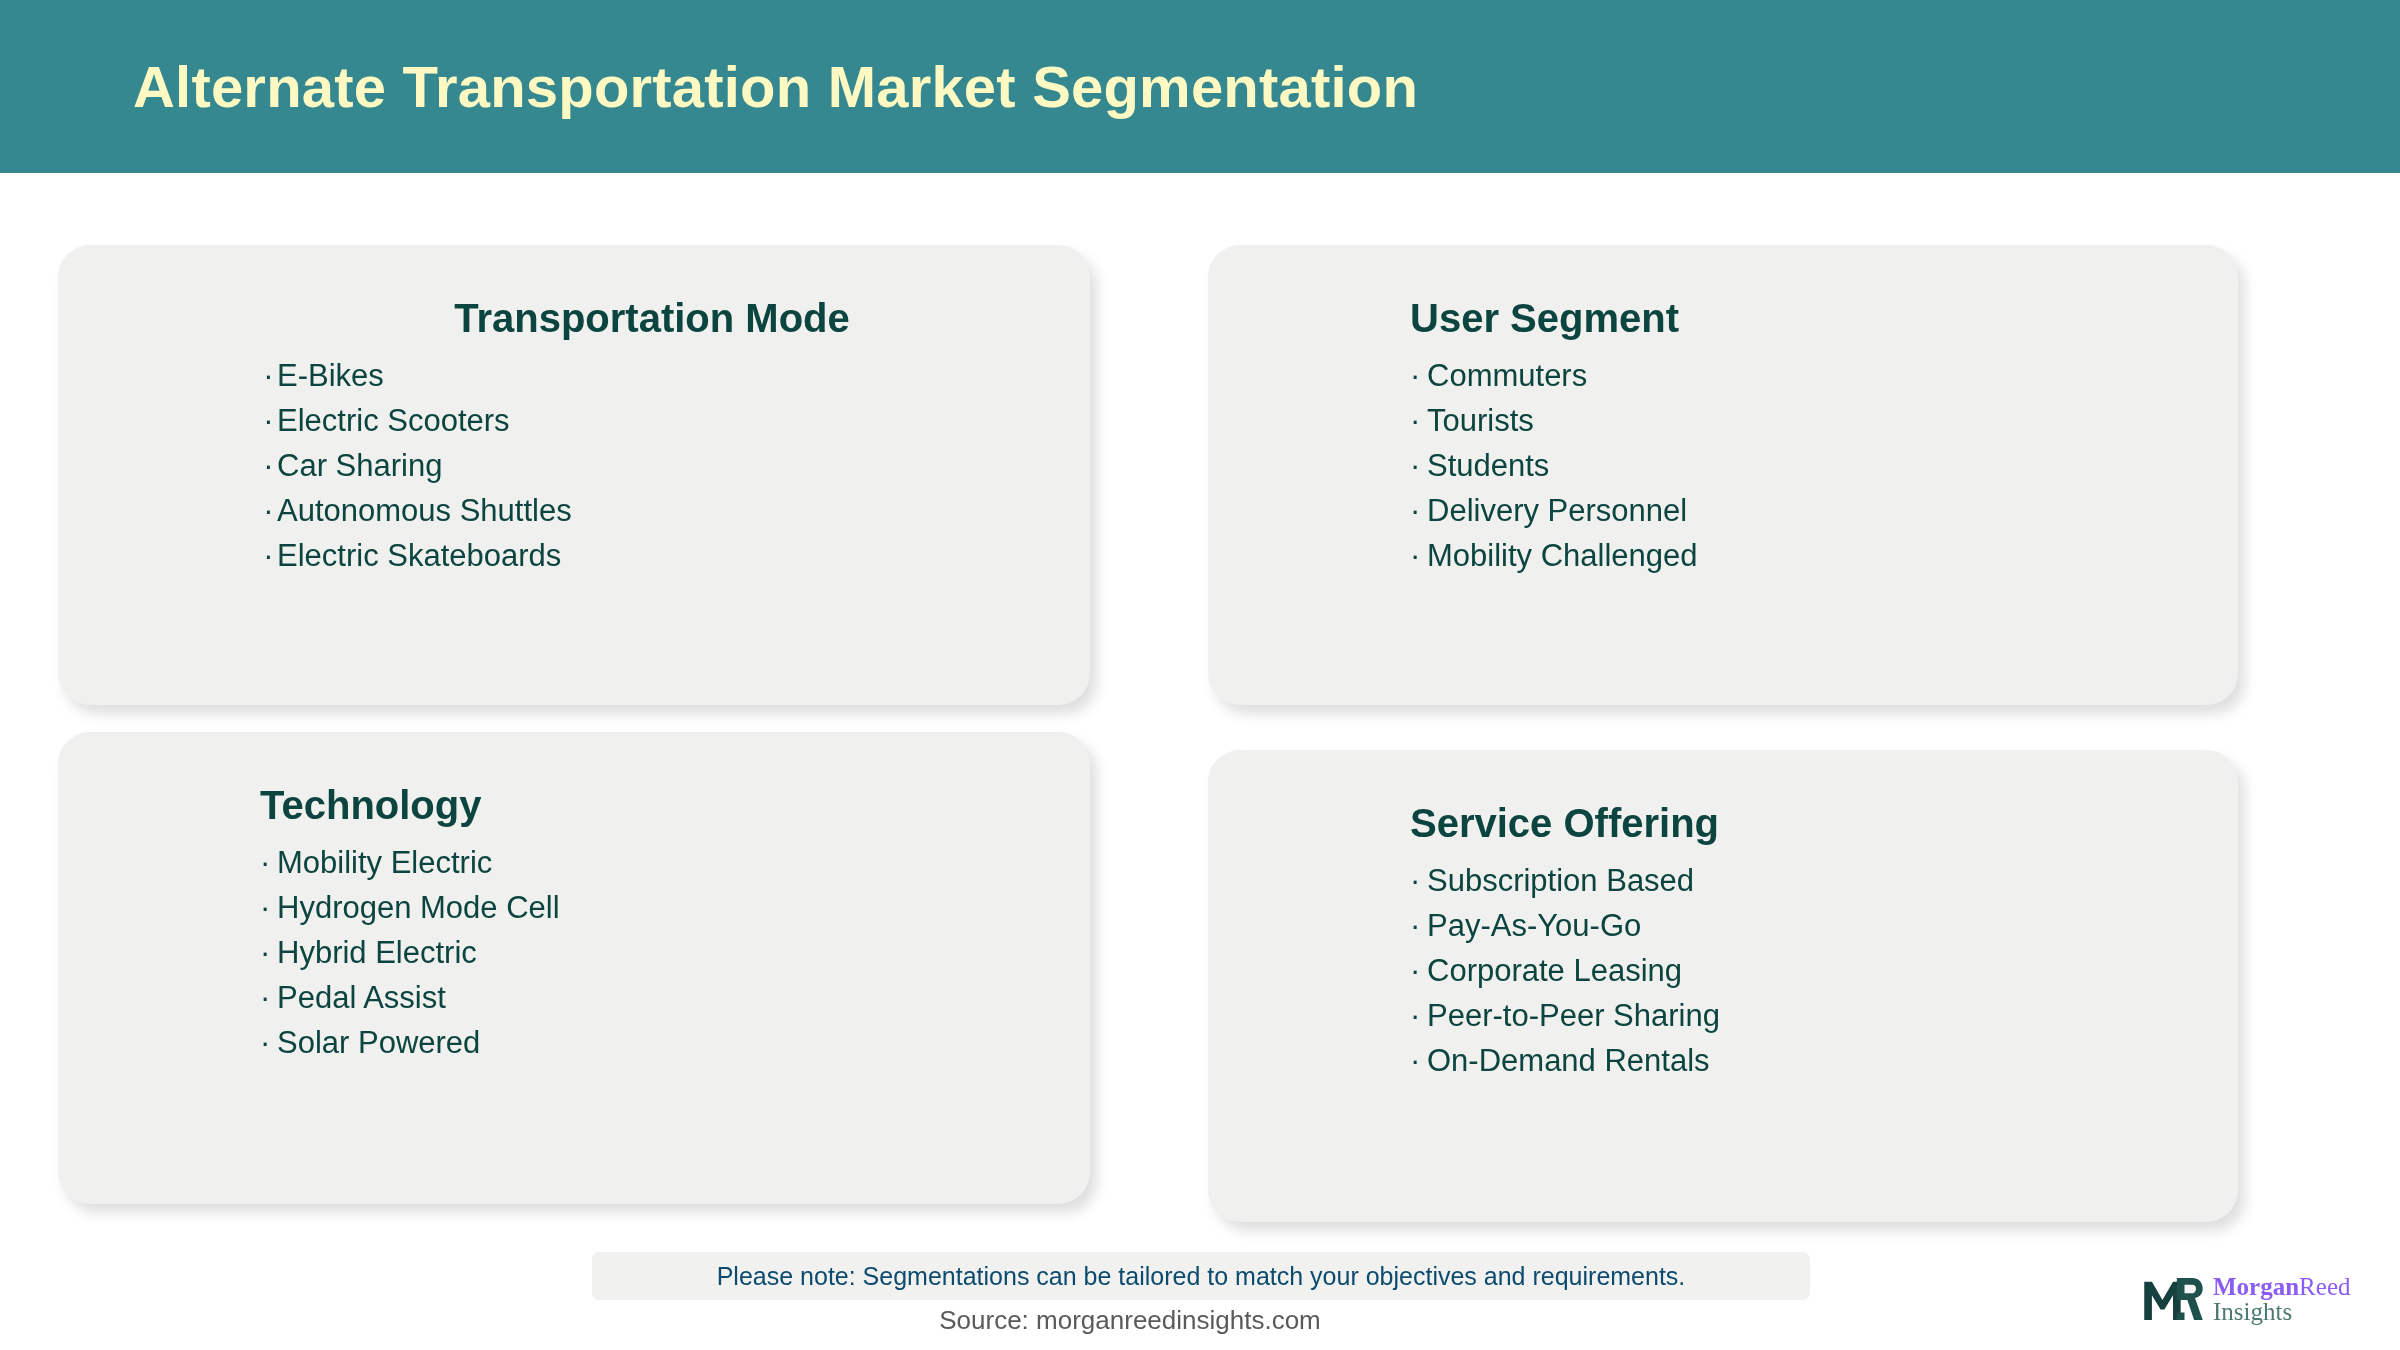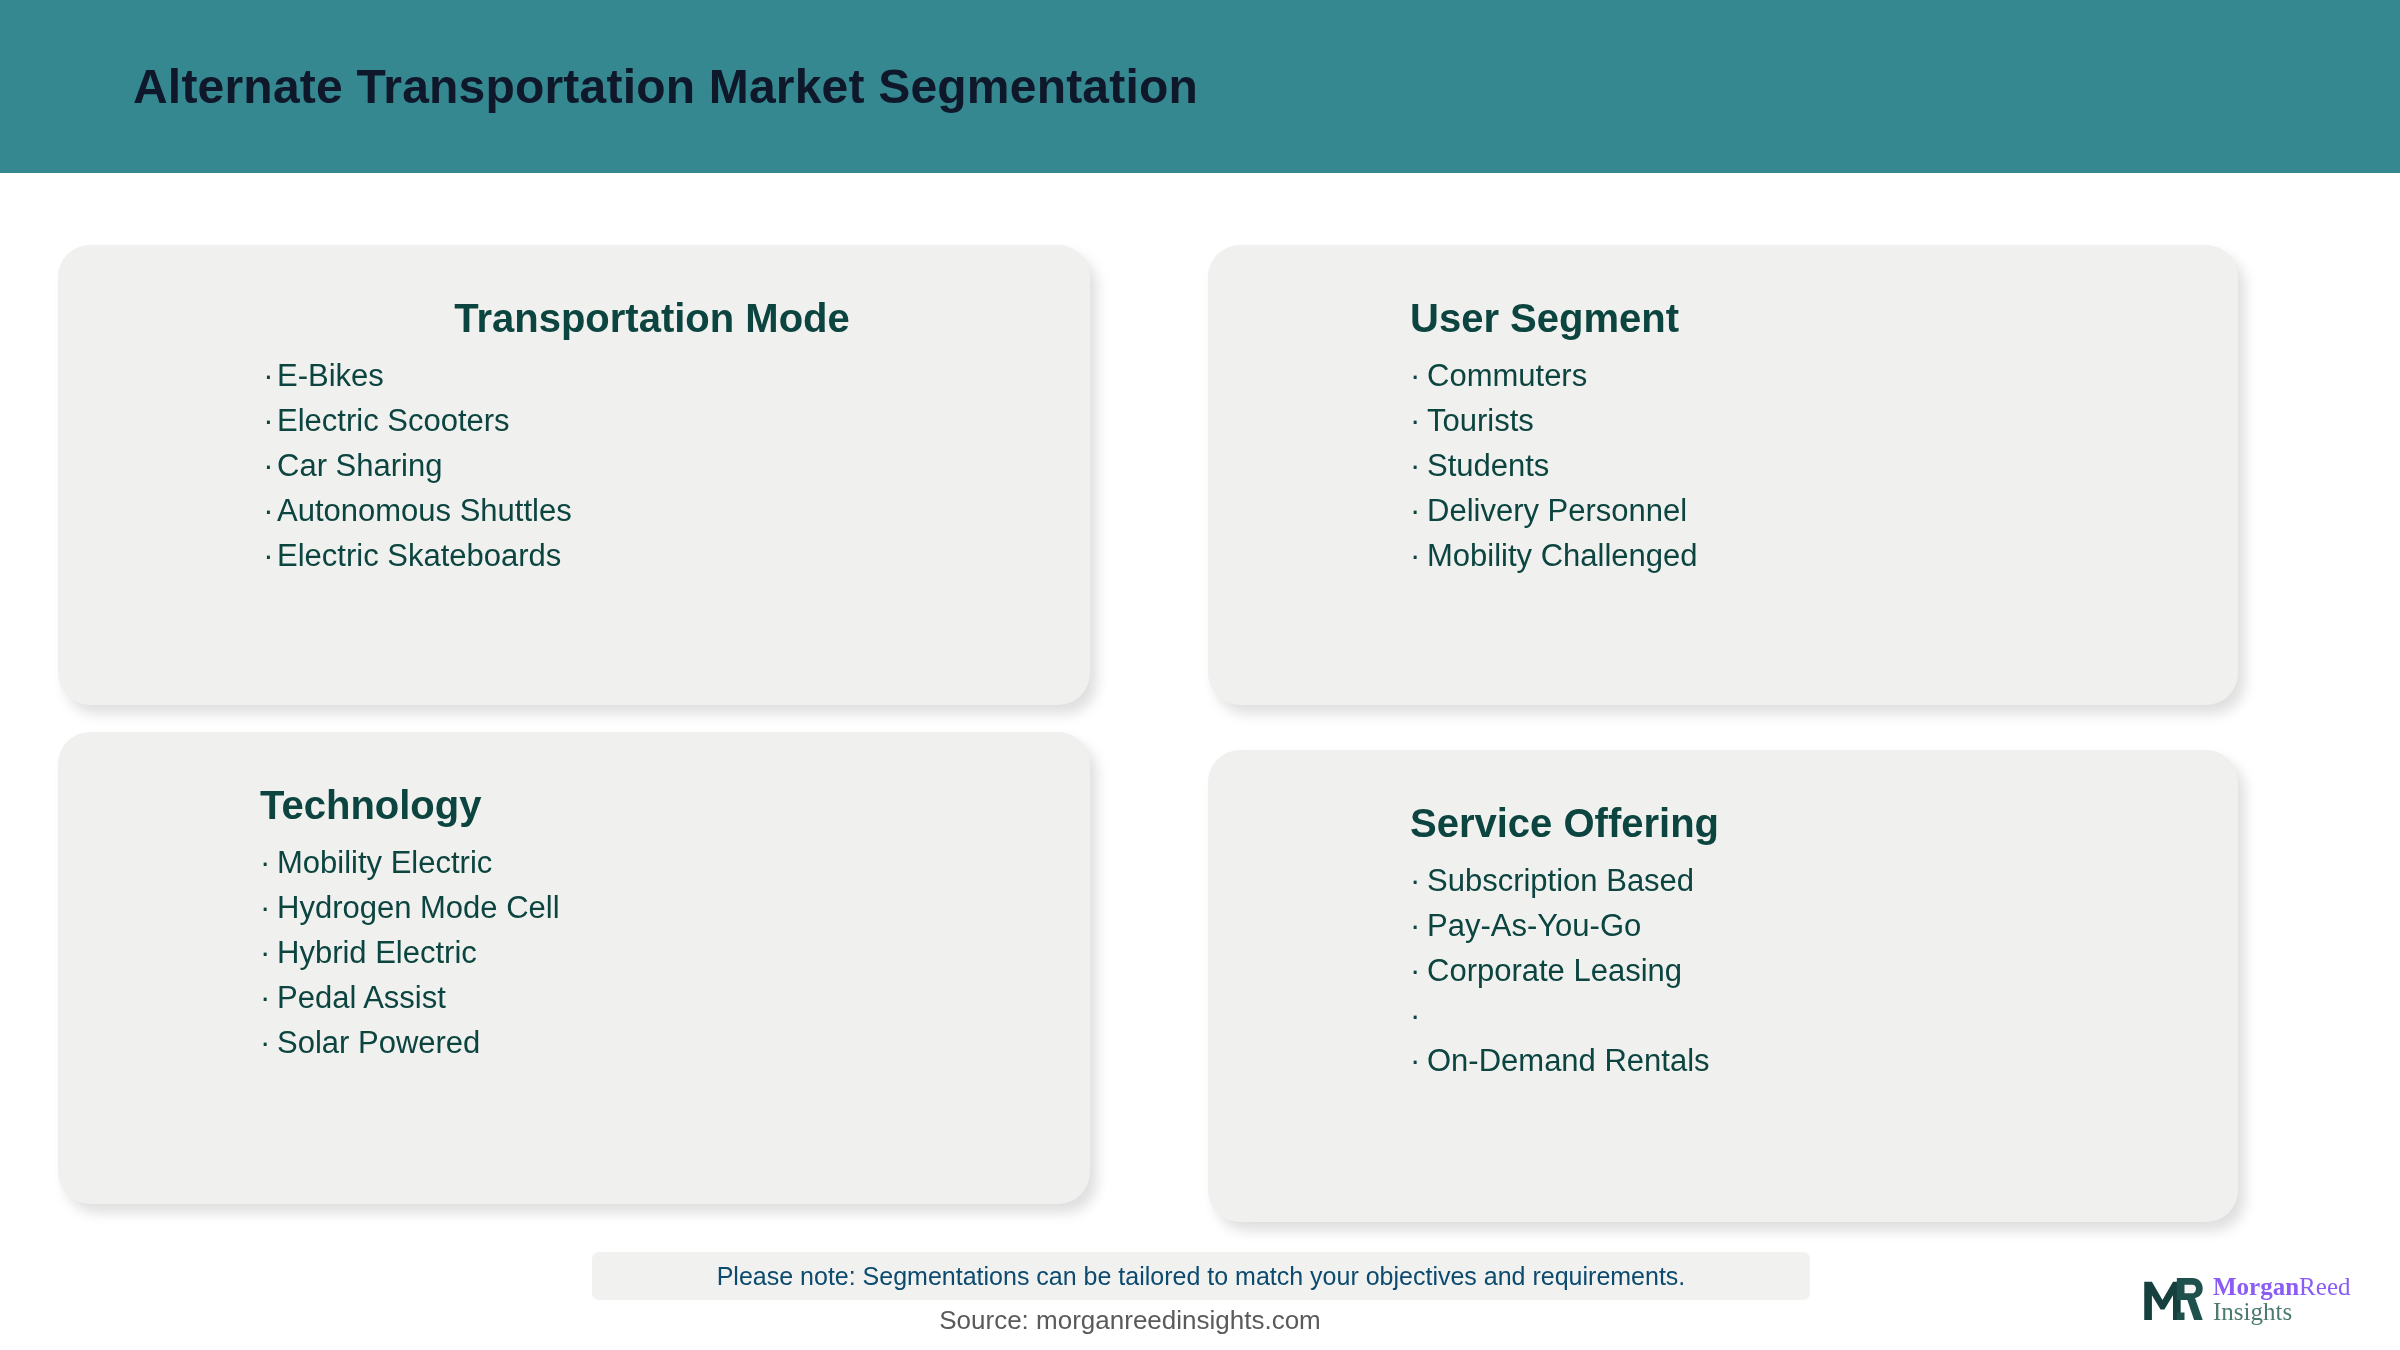--- a/index.html
+++ b/index.html
@@ -25,22 +25,22 @@
     height: 173px;
     background: #35888F;
   }
   .header-title {
     position: absolute;
     left: 133px;
     top: 0;
     height: 173px;
     display: flex;
     align-items: center;
-    color: #0f172a;
-    font-size: 48px;
+    color: #fef9c3;
+    font-size: 58px;
     font-weight: bold;
     letter-spacing: 0.2px;
     white-space: nowrap;
   }
 
   
   .cards {
     position: absolute;
     left: 58px;
     top: 245px;
@@ -247,20 +247,21 @@
       <li>
           <span class="bullet">·</span>
           <span>Pay-As-You-Go</span>
         </li>
       <li>
           <span class="bullet">·</span>
           <span>Corporate Leasing</span>
         </li>
       <li>
           <span class="bullet">·</span>
+          <span>Peer-to-Peer Sharing</span>
         </li>
       <li>
           <span class="bullet">·</span>
           <span>On-Demand Rentals</span>
         </li>
     </ul>
   </div>
 
 </div>
 

